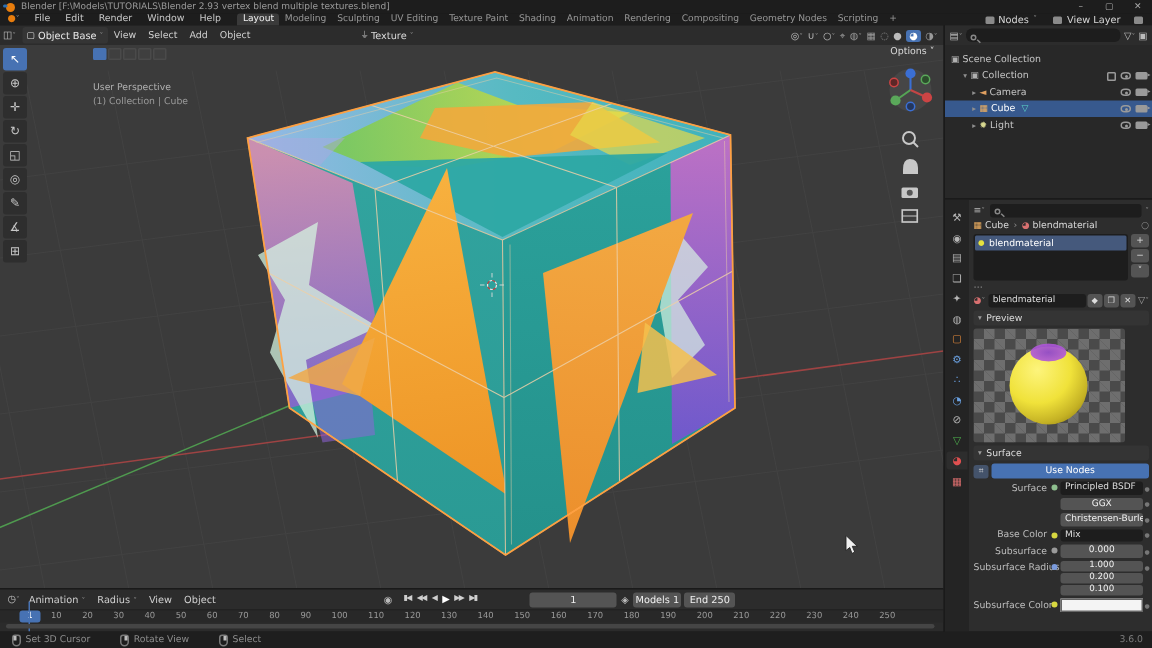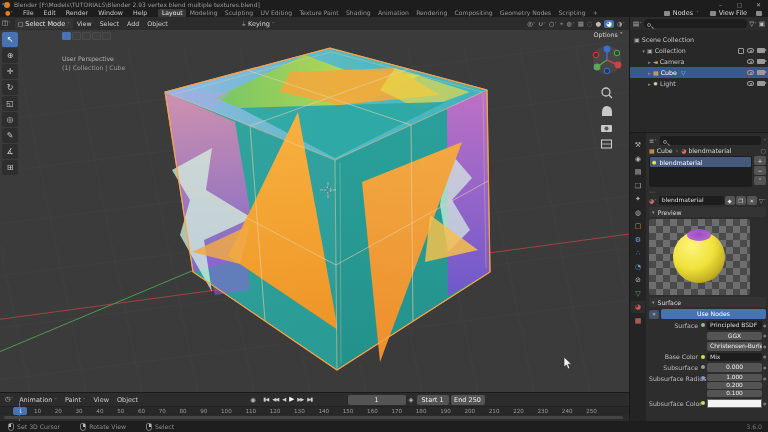--- a/index.html
+++ b/index.html
@@ -149,39 +149,39 @@
     <span class="ws-tab">Compositing</span>
     <span class="ws-tab">Geometry Nodes</span>
     <span class="ws-tab">Scripting</span>
     <span class="ws-tab">+</span>
   </span>
   <span id="scene-block">
     <span class="sel-ic"></span>
     <span style="color:#d5d5d5">Nodes</span>
     <span class="tiny-caret">˅</span>
     <span class="sel-ic" style="margin-left:8px"></span>
-    <span style="color:#d5d5d5">View File</span>
+    <span style="color:#d5d5d5">View Layer</span>
     <span class="sel-ic" style="margin-left:6px"></span>
   </span>
 </div>
 
 <div id="vp-header" class="abs hdr">
   <span class="icbtn">◫<span class="tiny-caret">˅</span></span>
   <span id="mode-box">
     <span style="color:#ddd;font-size:6px">▢</span>
-    <span style="color:#e8e8e8">Select Mode</span>
+    <span style="color:#e8e8e8">Object Base</span>
     <span class="tiny-caret">˅</span>
   </span>
   <span class="mi">View</span>
   <span class="mi">Select</span>
   <span class="mi">Add</span>
   <span class="mi">Object</span>
   <span style="margin-left:70px;display:flex;align-items:center;gap:2px">
     <span style="color:#bbb;font-size:6px">⏚</span>
-    <span style="color:#d8d8d8">Keying</span>
+    <span style="color:#d8d8d8">Texture</span>
     <span class="tiny-caret">˅</span>
   </span>
   <span style="margin-left:auto;margin-right:4px;display:flex;align-items:center;gap:3px">
     <span style="color:#bbb">◎<span class="tiny-caret">˅</span></span>
     <span style="color:#bbb">∪<span class="tiny-caret">˅</span></span>
     <span style="color:#bbb">○<span class="tiny-caret">˅</span></span>
     <span style="color:#9a9a9a">⌖</span>
     <span style="color:#9a9a9a">◍<span class="tiny-caret">˅</span></span>
     <span style="color:#9a9a9a">▦</span>
     <span style="color:#9a9a9a">◌</span>
@@ -562,35 +562,35 @@
       <span class="valf" style="background:#f4f4f4;border:1px solid #666"></span>
       <span class="adot">●</span>
     </div>
   </div>
 </div>
 
 <div id="timeline" class="abs">
   <div id="tl-header">
     <span class="icbtn">◷<span class="tiny-caret">˅</span></span>
     <span class="mi"><span>Animation</span> <span class="tiny-caret">˅</span></span>
-    <span class="mi"><span>Paint</span> <span class="tiny-caret">˅</span></span>
+    <span class="mi"><span>Radius</span> <span class="tiny-caret">˅</span></span>
     <span class="mi">View</span>
     <span class="mi">Object</span>
     <span style="margin-left:108px;color:#bbb">◉</span>
     <span id="transport" style="margin-left:6px">
       <span>▮◀</span>
       <span>◀◀</span>
       <span>◀</span>
       <span class="play">▶</span>
       <span>▶▶</span>
       <span>▶▮</span>
     </span>
     <span class="gfield" style="width:58px;height:10px;line-height:10px;text-align:center;margin-left:34px">1</span>
     <span style="color:#bbb;margin:0 3px">◈</span>
-    <span class="gfield" style="width:32px;height:10px;line-height:10px;text-align:center"><span>Start</span> <span>1</span></span>
+    <span class="gfield" style="width:32px;height:10px;line-height:10px;text-align:center"><span>Models</span> <span>1</span></span>
     <span class="gfield" style="width:34px;height:10px;line-height:10px;text-align:center;margin-left:2px"><span>End</span> <span>250</span></span>
   </div>
   <div id="tl-ruler">
     <div id="ticks">
       <span>10</span>
         <span>20</span>
         <span>30</span>
         <span>40</span>
         <span>50</span>
         <span>60</span>

